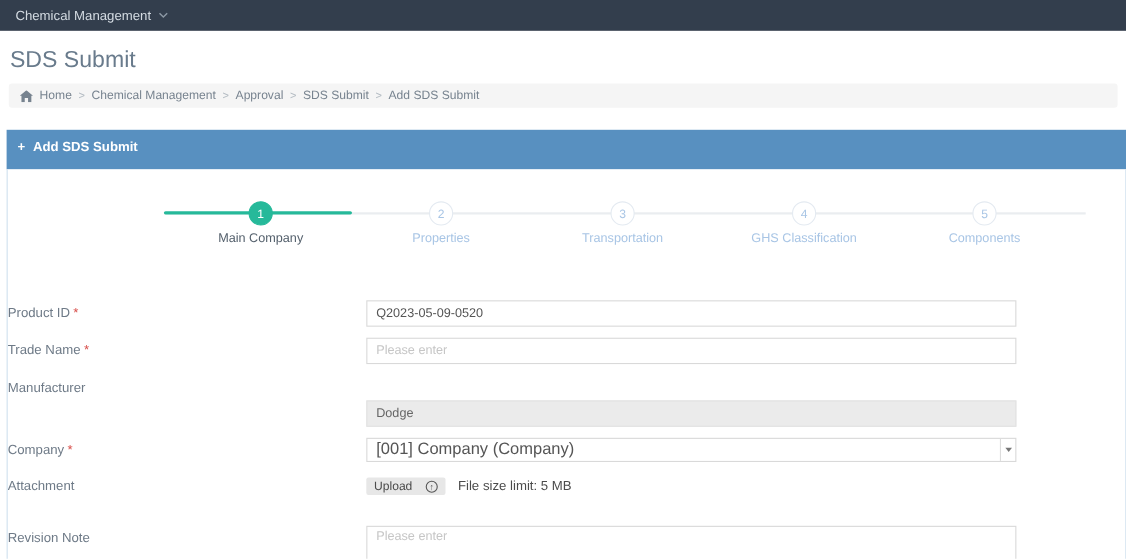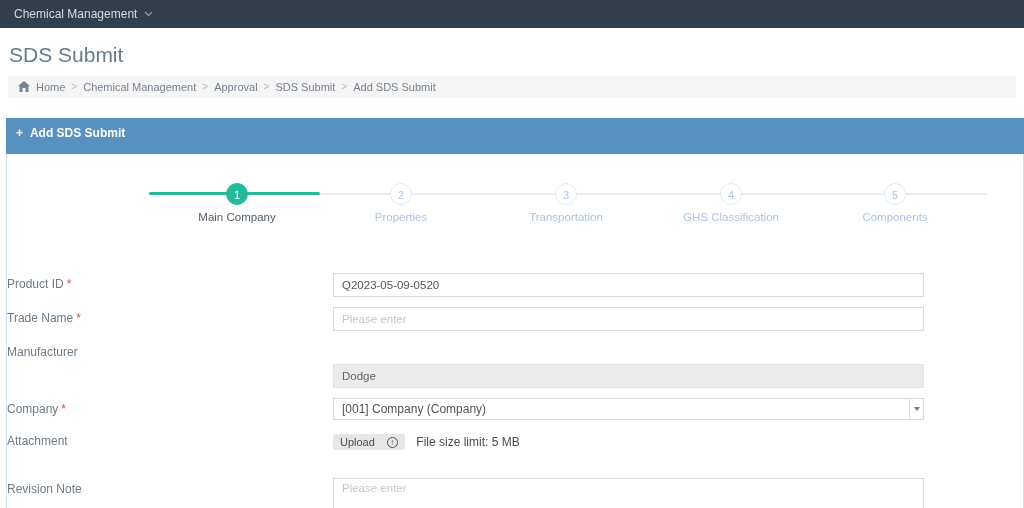--- a/index.html
+++ b/index.html
@@ -25,21 +25,21 @@
 
   
   .content { padding: 0 8px; }
   .page-title {
     margin: 15px 0 9px 1px;
     font-size: 21px; font-weight: 400; color: #697b8c;
   }
   .breadcrumb {
     background: #f5f5f5; border-radius: 3px;
     padding: 5px 10px; font-size: 11px; color: #77838f;
-    display: flex; gap: 6px;
+    display: flex; align-items: center; gap: 6px;
   }
   .breadcrumb .sep { color: #b4bcc3; font-size: 10px; }
   .breadcrumb .crumb { color: #77838f; }
   .breadcrumb svg { display: block; }
 
   
   .panel { margin: 20px 0 0 6px; width: 1018px; }
   .panel-heading {
     background: #5890c0; color: #ffffff;
     height: 36px; line-height: 24px; padding: 3px 10px;
@@ -86,21 +86,21 @@
   .tbox {
     width: 591px; height: 24px; padding: 0 8px;
     border: 1px solid #d9d9d9; border-radius: 0;
     font-size: 11.5px; color: #555; background: #fff; outline: none;
     font-family: "Liberation Sans", "DejaVu Sans", sans-serif;
   }
   .tbox::placeholder { color: #c6c6c6; opacity: 1; }
   .tbox.readonly { background: #ebebeb; border-color: #e2e2e2; color: #666; margin-top: 23px; }
   .selectbox {
     width: 591px; height: 22px; border: 1px solid #d9d9d9; background: #fff;
-    font-size: 12px; line-height: 20px; padding: 0 20px 0 8px;
+    font-size: 15px; line-height: 20px; padding: 0 20px 0 8px;
     position: relative; cursor: pointer; white-space: nowrap; overflow: hidden;
   }
   .selectbox .val { color: #555; }
   .selectbox .ph { color: #c6c6c6; }
   .sel-arrow {
     position: absolute; right: 0; top: 0; width: 14px; height: 20px;
     border-left: 1px solid #ddd; display: flex; align-items: center; justify-content: center;
   }
   .sel-arrow i {
     width: 0; height: 0; border-left: 3px solid transparent;

